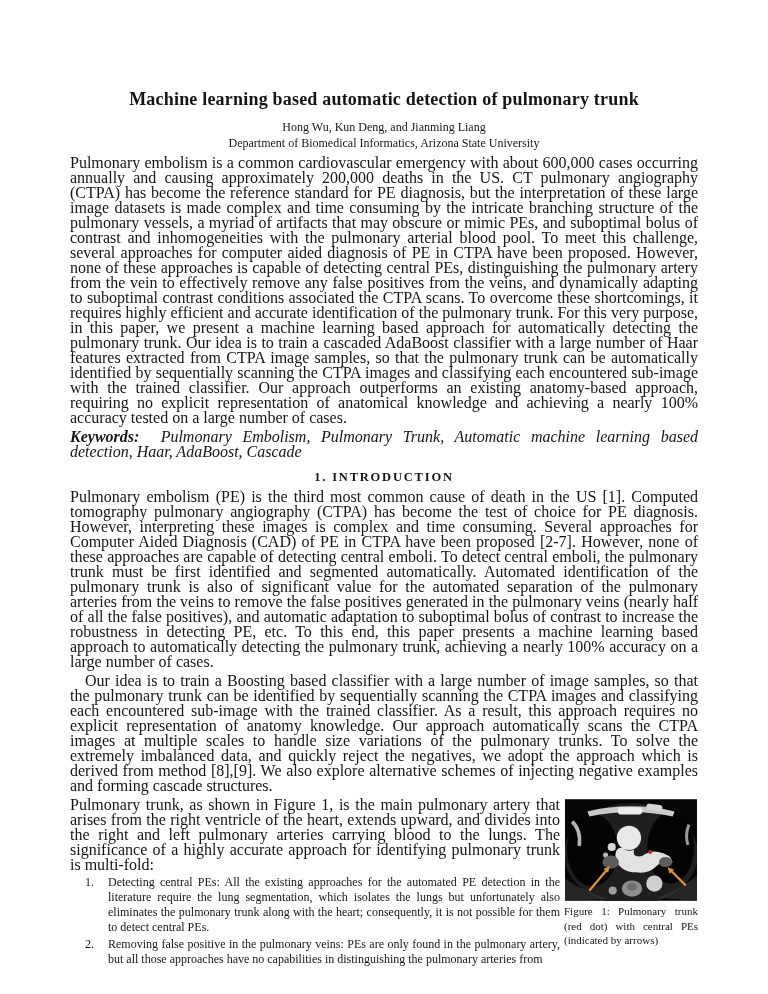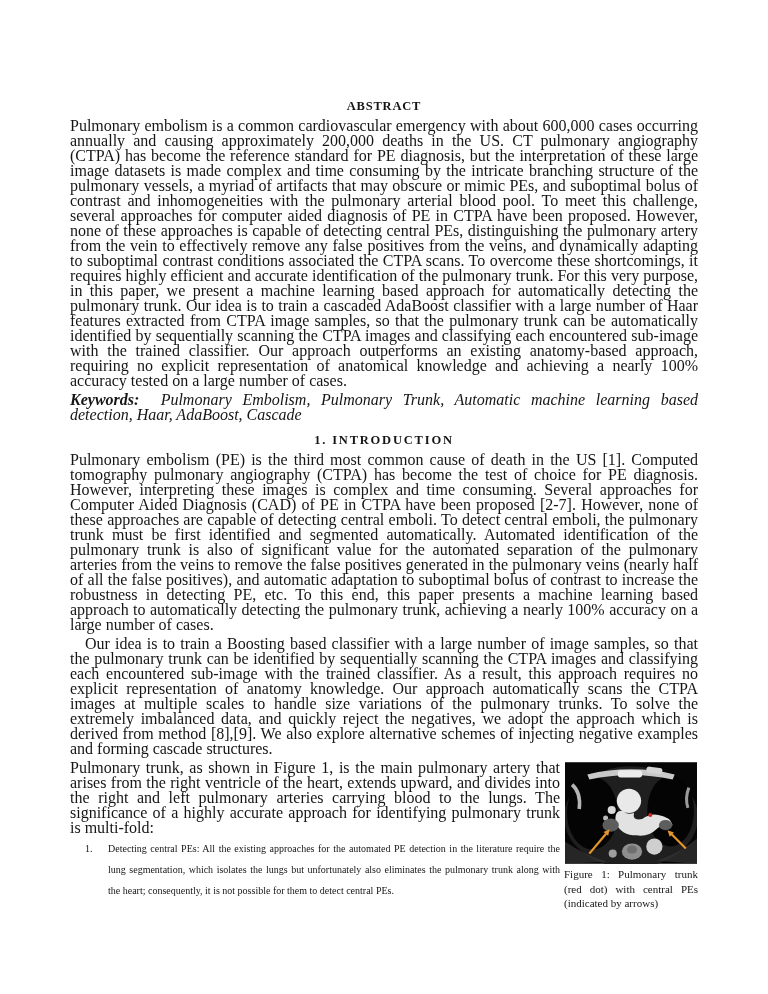--- a/index.html
+++ b/index.html
@@ -39,36 +39,38 @@
     margin: 2px 0 12px 4px;
   }
   .figure svg { display: block; width: 132px; height: 102px; margin: 0 auto; }
   .figcaption {
     font-size: 11px; line-height: 14.5px; text-align: justify;
     margin-top: 3px;
   }
 
   .numlist { margin-top: 3px; }
   .numlist .li {
-    font-size: 10px; line-height: 21px; text-align: justify;
+    font-size: 12px; line-height: 15px; text-align: justify;
     margin: 2px 0 0 15px;
     padding-left: 23px; text-indent: -23px;
   }
   .numlist .li .num { display: inline-block; width: 23px; text-indent: 0; }
 </style>
 </head>
 <body>
 
 <div class="paper">
 
+  <div class="title">Machine learning based automatic detection of pulmonary trunk</div>
 
   <div class="byline">
+    <div>Hong Wu, Kun Deng, and Jianming Liang</div>
+    <div>Department of Biomedical Informatics, Arizona State University</div>
   </div>
 
-  <div class="heading">ABSTRACT</div>
   <p class="body">Pulmonary embolism is a common cardiovascular emergency with about 600,000 cases occurring annually and causing approximately 200,000 deaths in the US. CT pulmonary angiography (CTPA) has become the reference standard for PE diagnosis, but the interpretation of these large image datasets is made complex and time consuming by the intricate branching structure of the pulmonary vessels, a myriad of artifacts that may obscure or mimic PEs, and suboptimal bolus of contrast and inhomogeneities with the pulmonary arterial blood pool. To meet this challenge, several approaches for computer aided diagnosis of PE in CTPA have been proposed. However, none of these approaches is capable of detecting central PEs, distinguishing the pulmonary artery from the vein to effectively remove any false positives from the veins, and dynamically adapting to suboptimal contrast conditions associated the CTPA scans.  To overcome these shortcomings, it requires highly efficient and accurate identification of the pulmonary trunk. For this very purpose, in this paper, we present a machine learning based approach for automatically detecting the pulmonary trunk. Our idea is to train a cascaded AdaBoost classifier with a large number of Haar features extracted from CTPA image samples, so that the pulmonary trunk can be automatically identified by sequentially scanning the CTPA images and classifying each encountered sub-image with the trained classifier. Our approach outperforms an existing anatomy-based approach, requiring no explicit representation of anatomical knowledge and achieving a nearly 100% accuracy tested on a large number of cases.</p>
 
   <p class="body keywords"><span class="kw-label">Keywords:</span>&nbsp; <span>Pulmonary Embolism, Pulmonary Trunk, Automatic machine learning based detection, Haar, AdaBoost, Cascade</span></p>
 
   <div class="heading spaced">1. INTRODUCTION</div>
   <p class="body">Pulmonary embolism (PE) is the third most common cause of death in the US [1]. Computed tomography pulmonary angiography (CTPA) has become the test of choice for PE diagnosis. However, interpreting these images is complex and time consuming. Several approaches for Computer Aided Diagnosis (CAD) of PE in CTPA have been proposed [2-7]. However, none of these approaches are capable of detecting central emboli. To detect central emboli, the pulmonary trunk must be first identified and segmented automatically. Automated identification of the pulmonary trunk is also of significant value for the automated separation of the pulmonary arteries from the veins to remove the false positives generated in the pulmonary veins (nearly half of all the false positives), and automatic adaptation to suboptimal bolus of contrast to increase the robustness in detecting PE, etc. To this end, this paper presents a machine learning based approach to automatically detecting the pulmonary trunk, achieving a nearly 100% accuracy on a large number of cases.</p>
   <p class="body indent">Our idea is to train a Boosting based classifier with a large number of image samples, so that the pulmonary trunk can be identified by sequentially scanning the CTPA images and classifying each encountered sub-image with the trained classifier.  As a result, this approach requires no explicit representation of anatomy knowledge. Our approach automatically scans the CTPA images at multiple scales to handle size variations of the pulmonary trunks. To solve the extremely imbalanced data, and quickly reject the negatives, we adopt the approach which is derived from method [8],[9]. We also explore alternative schemes of injecting negative examples and forming cascade structures.</p>
 
   <div>
 
@@ -101,17 +103,18 @@
         <line x1="119" y1="85" x2="104" y2="70" stroke-width="2.2" stroke="#e6952e"></line>
         <polygon points="101,67 107.3,69.1 103.1,73.3" fill="#e6952e"></polygon>
       </svg>
       <div class="figcaption">Figure 1: Pulmonary trunk (red dot) with central PEs (indicated by arrows)</div>
     </div>
 
     <p class="body">Pulmonary trunk, as shown in Figure 1, is the main pulmonary artery that arises from the right ventricle of the heart, extends upward, and divides into the right and left pulmonary arteries carrying blood to the lungs. The significance of a highly accurate approach for identifying pulmonary trunk is multi-fold:</p>
 
     <div class="numlist">
       <div class="li"><span class="num">1.</span><span>Detecting central PEs: All the existing approaches for the automated PE detection in the literature require the lung segmentation, which isolates the lungs but unfortunately also eliminates the pulmonary trunk along with the heart; consequently, it is not possible for them to detect central PEs.</span></div>
+      <div class="li"><span class="num">2.</span><span>Removing false positive in the pulmonary veins: PEs are only found in the pulmonary artery, but all those approaches have no capabilities in distinguishing the pulmonary arteries from</span></div>
     </div>
 
   </div>
 
 </div>
 
 </body></html>

